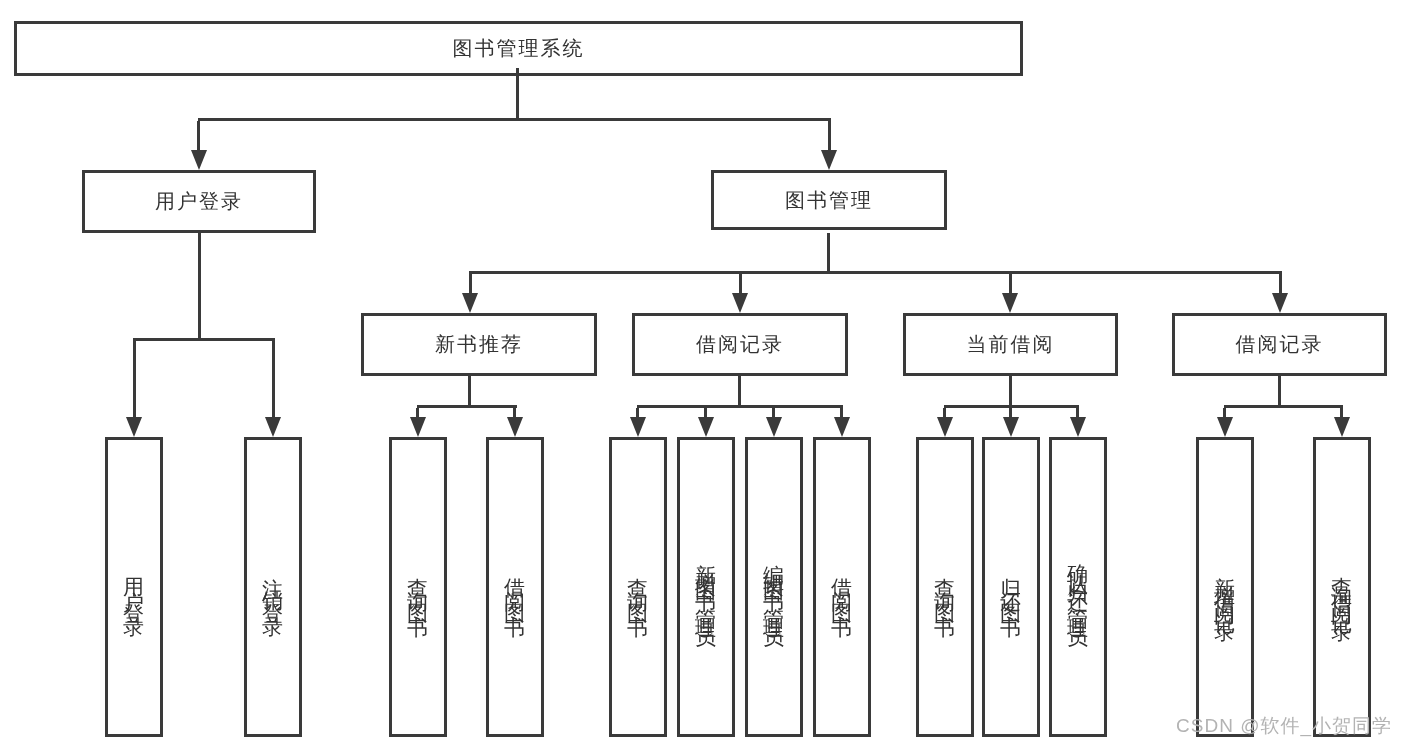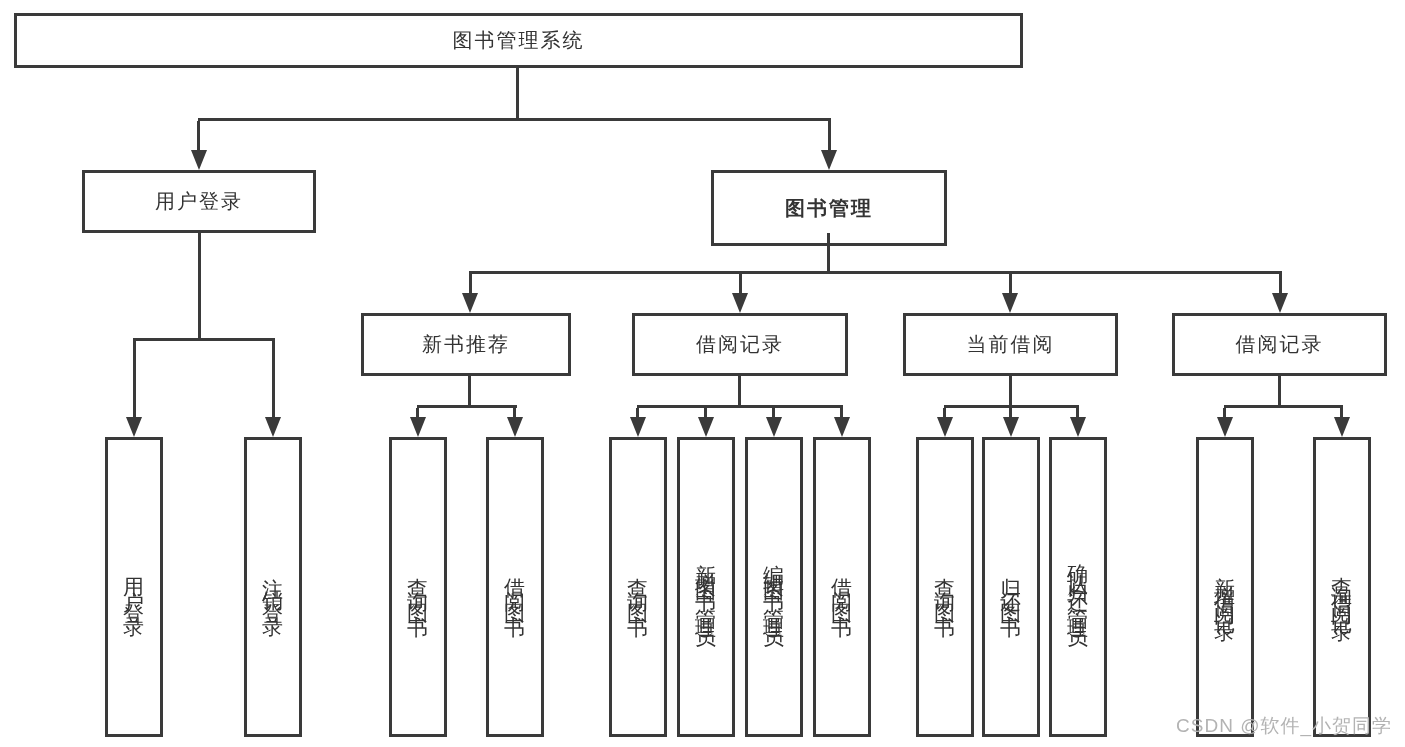--- a/index.html
+++ b/index.html
@@ -45,51 +45,51 @@
     color:#b3b3b3;
     letter-spacing:1px;
     white-space:nowrap;
   }
 </style>
 </head>
 <body>
 
 <div id="canvas">
 
-  <div class="box" style="left:14px;top:13px;width:1009px;height:55px;">图书管理系统</div>
+  <div class="box" style="left:14px;top:21px;width:1009px;height:55px;">图书管理系统</div>
 
   <div class="line" style="left:516px;top:68px;width:3px;height:50px;"></div>
   <div class="line" style="left:198px;top:118px;width:633px;height:3px;"></div>
   <div class="line" style="left:197px;top:121px;width:3px;height:31px;"></div>
   <div class="line" style="left:828px;top:121px;width:3px;height:31px;"></div>
   <div class="arrow" style="left:191px;top:150px;"></div>
   <div class="arrow" style="left:821px;top:150px;"></div>
 
   <div class="box" style="left:82px;top:170px;width:234px;height:63px;">用户登录</div>
-  <div class="box" style="left:711px;top:170px;width:236px;height:76px;font-weight:bold;">图书管理</div>
+  <div class="box" style="left:711px;top:170px;width:236px;height:60px;">图书管理</div>
 
   <div class="line" style="left:198px;top:233px;width:3px;height:105px;"></div>
   <div class="line" style="left:133px;top:338px;width:142px;height:3px;"></div>
   <div class="line" style="left:133px;top:341px;width:3px;height:77px;"></div>
   <div class="line" style="left:272px;top:341px;width:3px;height:77px;"></div>
   <div class="arrow" style="left:126px;top:417px;"></div>
   <div class="arrow" style="left:265px;top:417px;"></div>
 
   <div class="line" style="left:827px;top:233px;width:3px;height:38px;"></div>
   <div class="line" style="left:469px;top:271px;width:813px;height:3px;"></div>
   <div class="line" style="left:469px;top:274px;width:3px;height:19px;"></div>
   <div class="line" style="left:739px;top:274px;width:3px;height:19px;"></div>
   <div class="line" style="left:1009px;top:274px;width:3px;height:19px;"></div>
   <div class="line" style="left:1279px;top:274px;width:3px;height:19px;"></div>
   <div class="arrow" style="left:462px;top:293px;"></div>
   <div class="arrow" style="left:732px;top:293px;"></div>
   <div class="arrow" style="left:1002px;top:293px;"></div>
   <div class="arrow" style="left:1272px;top:293px;"></div>
 
-  <div class="box" style="left:361px;top:313px;width:210px;height:63px;">新书推荐</div>
+  <div class="box" style="left:361px;top:313px;width:236px;height:63px;">新书推荐</div>
   <div class="box" style="left:632px;top:313px;width:216px;height:63px;">借阅记录</div>
   <div class="box" style="left:1172px;top:313px;width:215px;height:63px;">借阅记录</div>
   <div class="box" style="left:903px;top:313px;width:215px;height:63px;">当前借阅</div>
 
   <div class="line" style="left:468px;top:376px;width:3px;height:31px;"></div>
   <div class="line" style="left:417px;top:405px;width:100px;height:3px;"></div>
   <div class="line" style="left:416px;top:408px;width:3px;height:11px;"></div>
   <div class="line" style="left:513px;top:408px;width:3px;height:11px;"></div>
   <div class="arrow" style="left:410px;top:417px;"></div>
   <div class="arrow" style="left:507px;top:417px;"></div>

